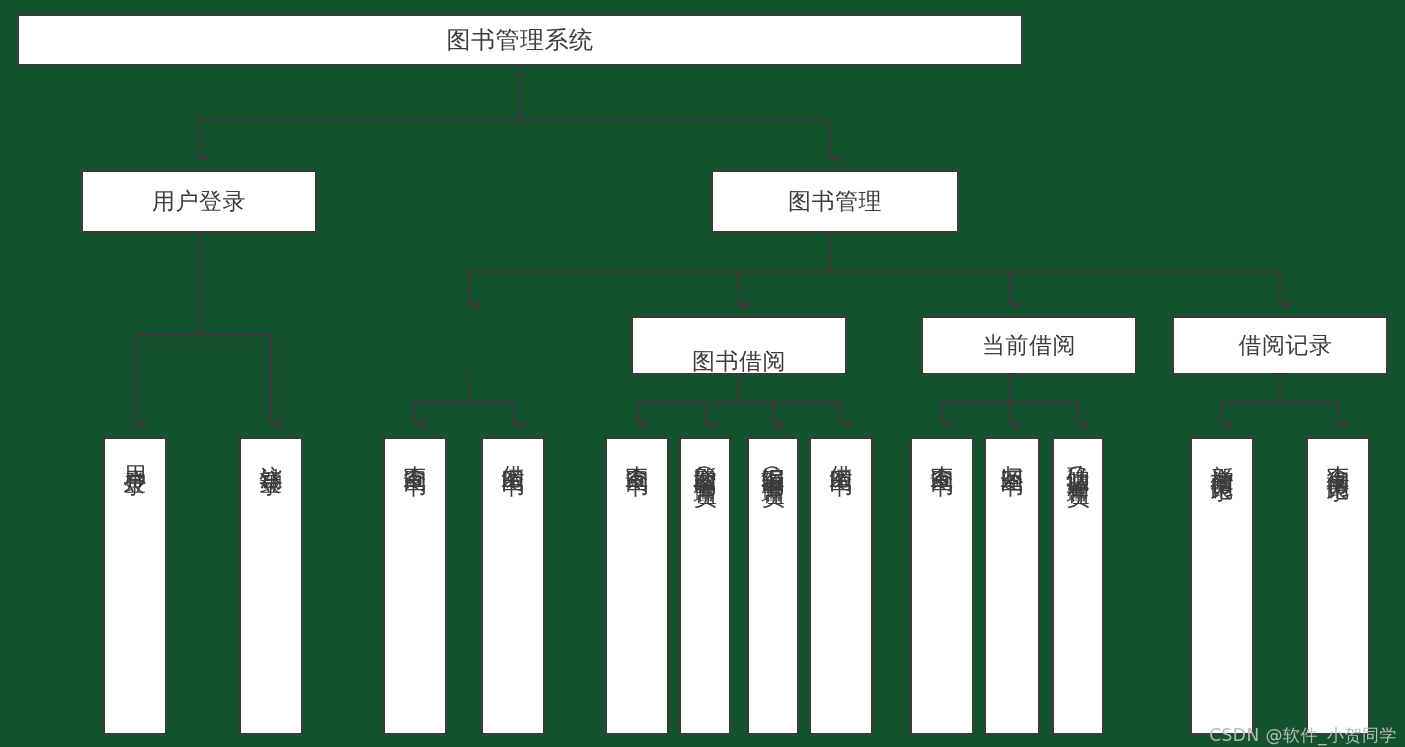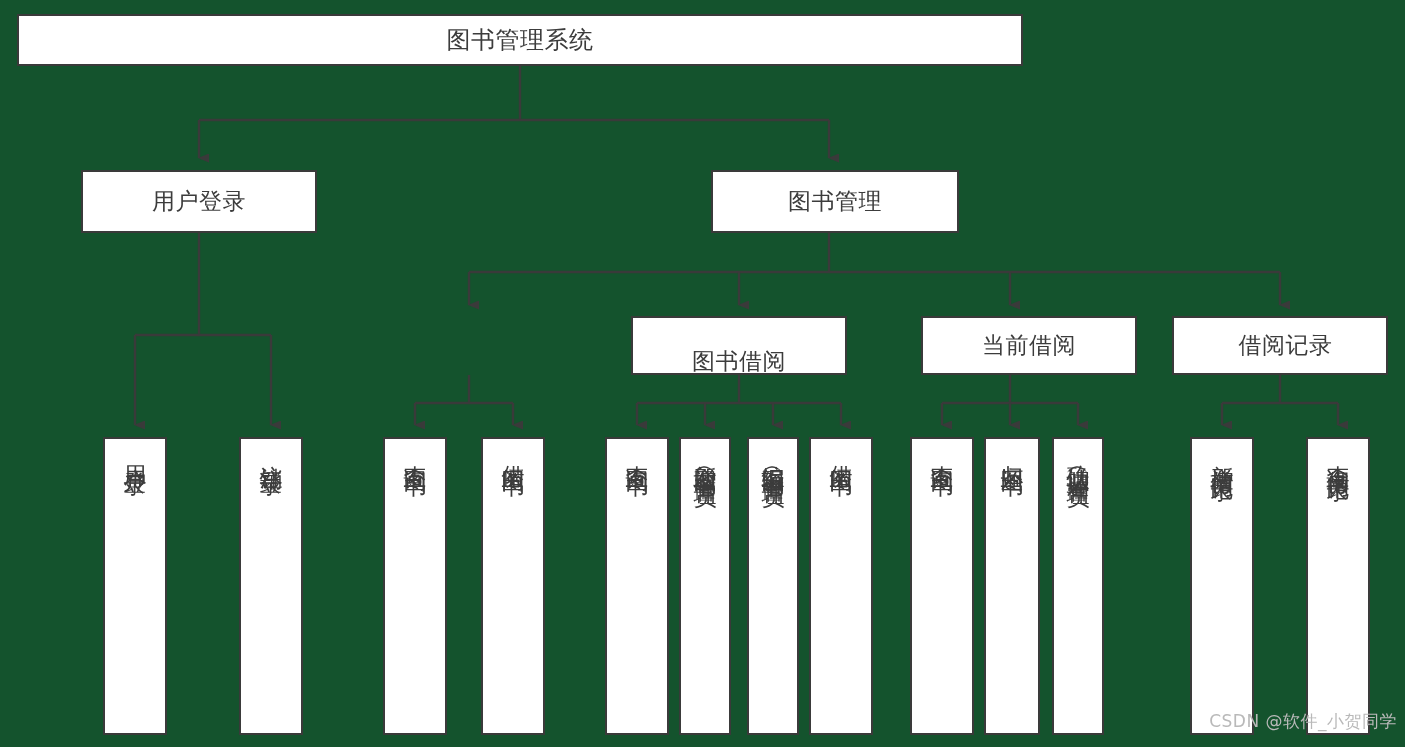--- a/index.html
+++ b/index.html
@@ -61,21 +61,21 @@
     writing-mode: vertical-rl;
     text-orientation: upright;
     font-size: 23px;
     line-height: 1.0;
     letter-spacing: 3px;
     white-space: nowrap;
   }
   .watermark {
     position: absolute;
     right: 8px;
-    bottom: 14px;
+    bottom: 0;
     font-size: 17px;
     color: #b9b9b9;
     letter-spacing: 0.5px;
     white-space: nowrap;
     font-family: "DejaVu Sans", "Liberation Sans", sans-serif;
   }
 </style>
 </head>
 <body>
 

